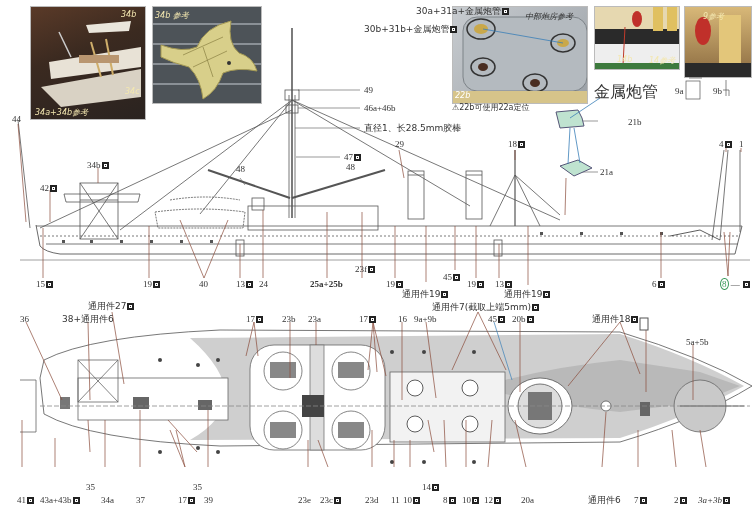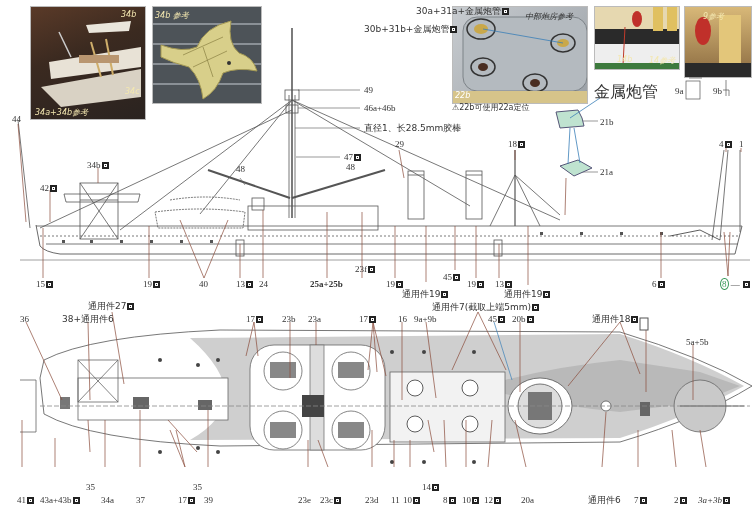--- a/index.html
+++ b/index.html
@@ -321,21 +321,21 @@
 <span class="lbl" style="left:346px;top:162px;">48</span>
 <span class="lbl" style="left:236px;top:164px;">48</span>
 <span class="lbl" style="left:395px;top:139px;">29</span>
 <span class="lbl" style="left:508px;top:139px;"><span>18</span><span class="badge"></span></span>
 <span class="lbl" style="left:12px;top:114px;">44</span>
 <span class="lbl" style="left:87px;top:160px;"><span>34b</span><span class="badge"></span></span>
 <span class="lbl" style="left:40px;top:183px;"><span>42</span><span class="badge"></span></span>
 <span class="lbl" style="left:719px;top:139px;"><span>4</span><span class="badge"></span></span>
 <span class="lbl" style="left:739px;top:139px;">1</span>
 <span class="lbl cn" style="left:594px;top:87px;font-size:16px;">金属炮管</span>
-<span class="lbl" style="left:600px;top:117px;">21b</span>
+<span class="lbl" style="left:628px;top:117px;">21b</span>
 <span class="lbl" style="left:600px;top:167px;">21a</span>
 <span class="lbl" style="left:675px;top:86px;">9a</span>
 <span class="lbl" style="left:713px;top:86px;">9b</span>
 
 <span class="lbl" style="left:36px;top:279px;"><span>15</span><span class="badge"></span></span>
 <span class="lbl" style="left:143px;top:279px;"><span>19</span><span class="badge"></span></span>
 <span class="lbl" style="left:199px;top:279px;">40</span>
 <span class="lbl" style="left:236px;top:279px;"><span>13</span><span class="badge"></span></span>
 <span class="lbl" style="left:259px;top:279px;">24</span>
 <span class="lbl" style="left:310px;top:279px;font-weight:bold;">25a+25b</span>

